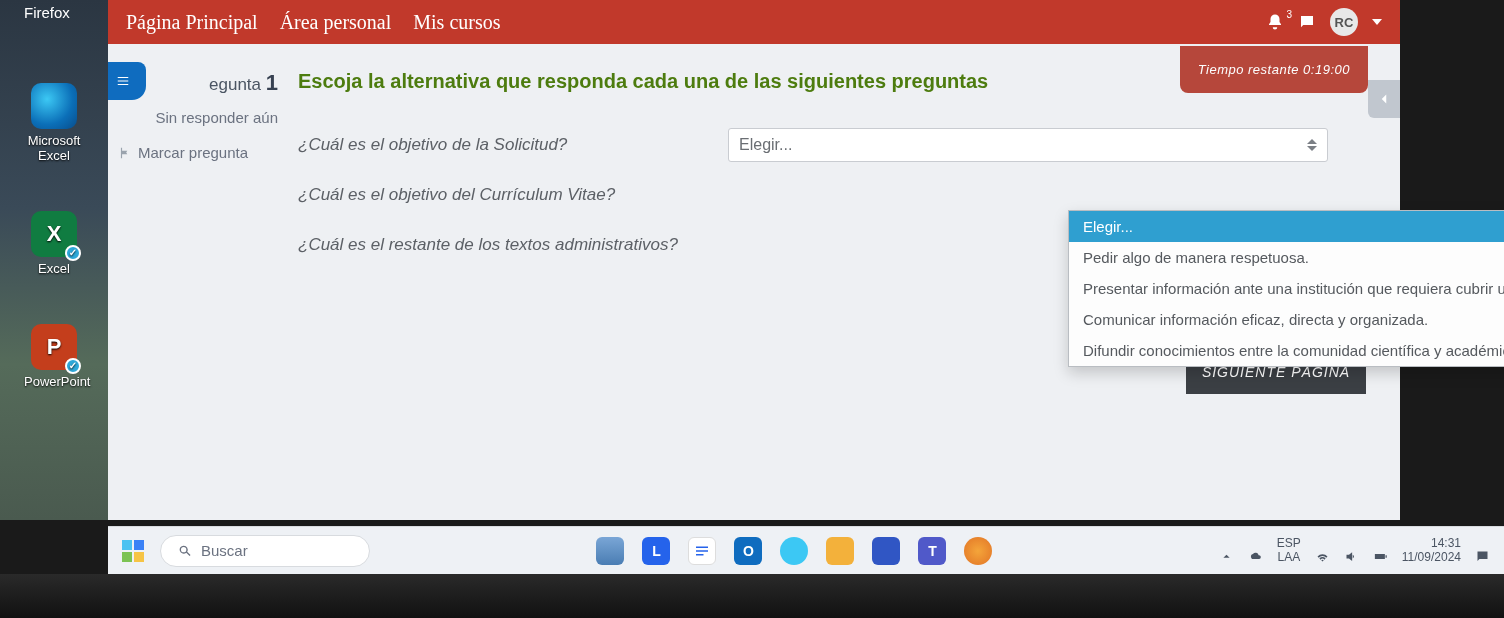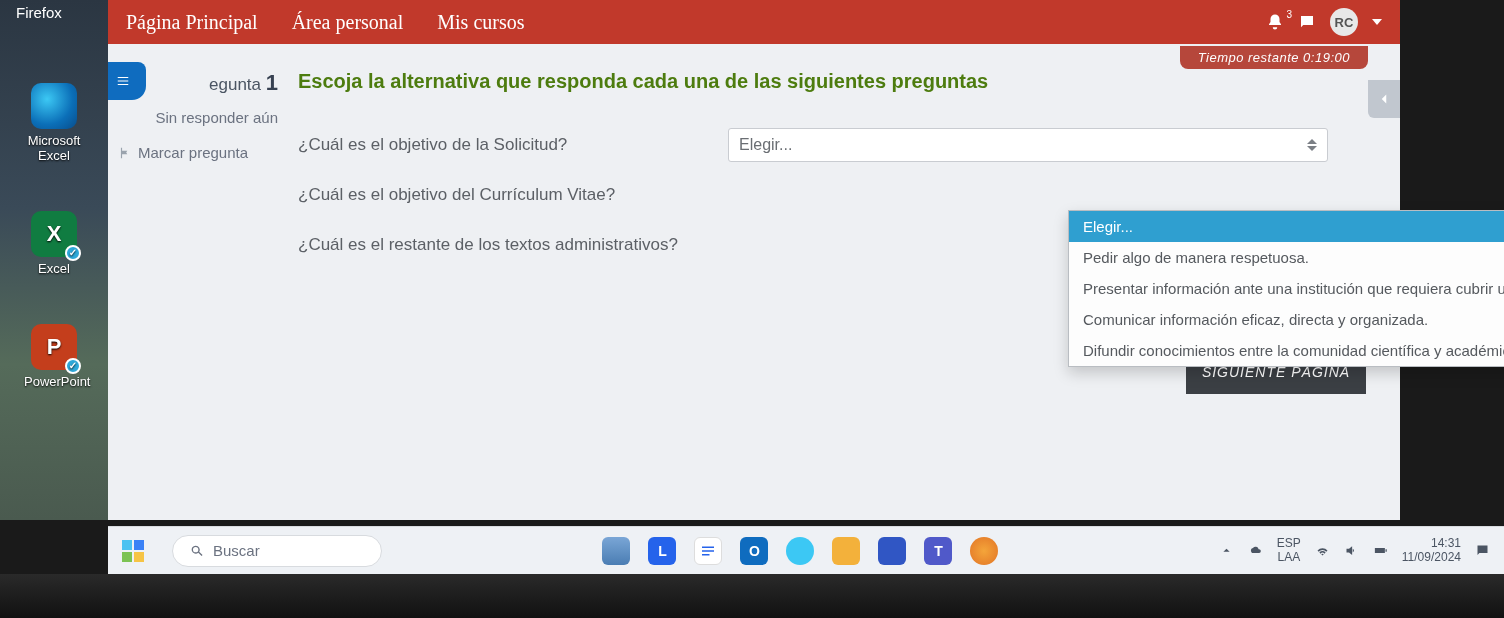--- a/index.html
+++ b/index.html
@@ -17,21 +17,21 @@
     position: absolute;
     left: 0; top: 0;
     width: 108px;
     height: 520px;
     background: linear-gradient(180deg, #2b3642 0%, #3a4a58 40%, #556b5a 70%, #4a5a4f 100%);
     z-index: 1;
   }
   .firefox-label {
     color: #fff;
     font-size: 15px;
-    padding: 4px 16px;
+    padding: 4px 24px;
   }
   .desktop-icon {
     width: 60px;
     margin: 14px auto;
     text-align: center;
     color: #fff;
     font-size: 13px;
     text-shadow: 0 1px 2px #000;
   }
   .desktop-icon .ic {
@@ -62,42 +62,42 @@
   }
   .topnav {
     height:44px;
     background:#c1392b;
     display:flex;
     align-items:center;
     justify-content:space-between;
     padding:0 18px;
     color:#fff;
   }
-  .topnav-left { display:flex; gap:34px;justify-content:flex-end; }
+  .topnav-left { display:flex; gap:22px;justify-content:flex-end; }
   .topnav-left .navlink {
     font-family: Georgia, "Times New Roman", serif;
     font-size:20px;
     cursor:pointer;
   }
   .topnav-right { display:flex; align-items:center; gap:14px; }
   .bell, .bubble { width:18px;height:18px;position:relative; }
   .bell svg, .bubble svg { width:18px;height:18px;fill:#fff; }
   .bell .count { position:absolute; right:-8px; top:-4px; font-size:10px; }
   .avatar {
     width:28px;height:28px;border-radius:50%;
     background:#e8e8e8;color:#555;
     display:flex;align-items:center;justify-content:center;
     font-size:13px;font-weight:600;
   }
   .chev-down { width:0;height:0;border-left:5px solid transparent;border-right:5px solid transparent;border-top:6px solid #fff; }
 
   .timer-bar {
     position:absolute; right:32px; top:46px;
     background:#b13528; color:#fff;
-    padding:4px 18px; border-radius:0 0 8px 8px;
+    padding:16px 18px; border-radius:0 0 8px 8px;
     font-size:13px; font-style:italic; letter-spacing:0.5px;
     opacity:0.9;
   }
 
   .drawer-toggle {
     position:absolute; right:0; top:80px;
     width:32px;height:38px;
     background:#c1c7cf; color:#fff;
     display:flex;align-items:center;justify-content:center;
     border-radius:0 0 0 6px;
@@ -146,20 +146,21 @@
   .qrow {
     display:flex;
     align-items:center;
     margin-bottom:14px;
     height:36px;
   }
   .qlabel {
     width:430px;
     color:#5c6066;
     font-size:17px;
+    font-style:italic;
   }
   .qselect {
     position:relative;
     width:600px;
     height:34px;
     background:#fff;
     border:1px solid #c9ccd1;
     border-radius:3px;
     padding:4px 10px;
     color:#6a6e73;
@@ -222,36 +223,36 @@
     position:absolute;
     left:108px; bottom:44px;
     width:1396px; height:48px;
     background:#eef1f5;
     border-top:1px solid #d8dbdf;
     display:flex; align-items:center;
     padding:0 14px;
     justify-content:space-between;
     z-index:10;
   }
-  .tb-left{display:flex;align-items:center;gap:28px;}
+  .tb-left{display:flex;align-items:center;gap:16px;}
   .winlogo{width:22px;height:22px;display:grid;grid-template-columns:1fr 1fr;grid-template-rows:1fr 1fr;gap:2px;}
   .winlogo span{background:#3b82f6;}
   .winlogo span:nth-child(1){background:#4cc2f1;}
   .winlogo span:nth-child(4){background:#f6c445;}
   .winlogo span:nth-child(3){background:#7cc353;}
   .search-pill{
     display:flex;align-items:center;gap:8px;
     background:#fff;border:1px solid #d8dbdf;
     border-radius:20px;padding:4px 16px;width:210px;height:32px;
     color:#6b7280;font-size:15px;
   }
   .search-pill svg{width:16px;height:16px;fill:#6b7280;}
   .tb-center{display:flex;gap:18px;align-items:center;}
   .tb-ic{width:28px;height:28px;border-radius:6px;display:flex;align-items:center;justify-content:center;font-size:14px;color:#fff;font-weight:bold;}
-  .tb-right{display:flex;align-items:center;gap:14px;color:#4b5563;font-size:12px;}
+  .tb-right{display:flex;align-items:flex-end;gap:14px;color:#4b5563;font-size:12px;}
   .tb-right .lang{line-height:1.1;text-align:center;}
   .tb-right .clock{line-height:1.1;text-align:right;}
   .tb-right svg{width:15px;height:15px;fill:#4b5563;}
 
   .laptop-bottom {
     position:absolute;left:0;right:0;bottom:0;height:44px;
     background:linear-gradient(#2a2a2a,#111);
   }
 </style>
 </head>

